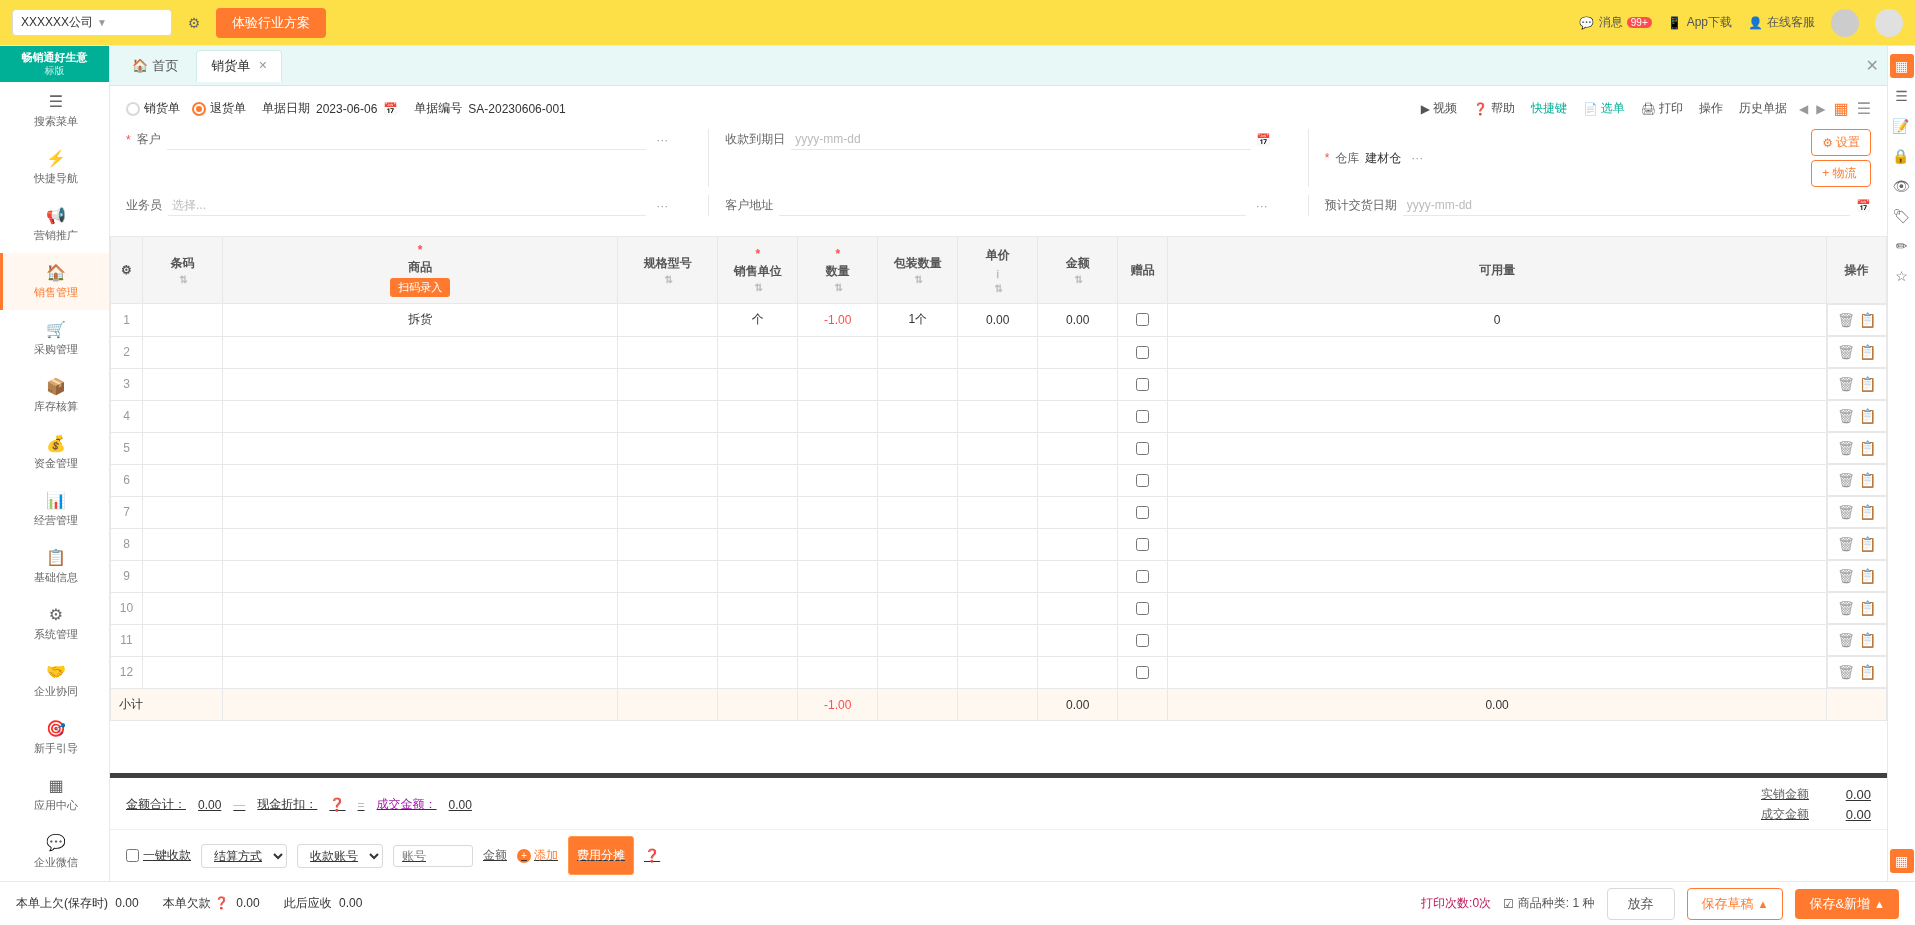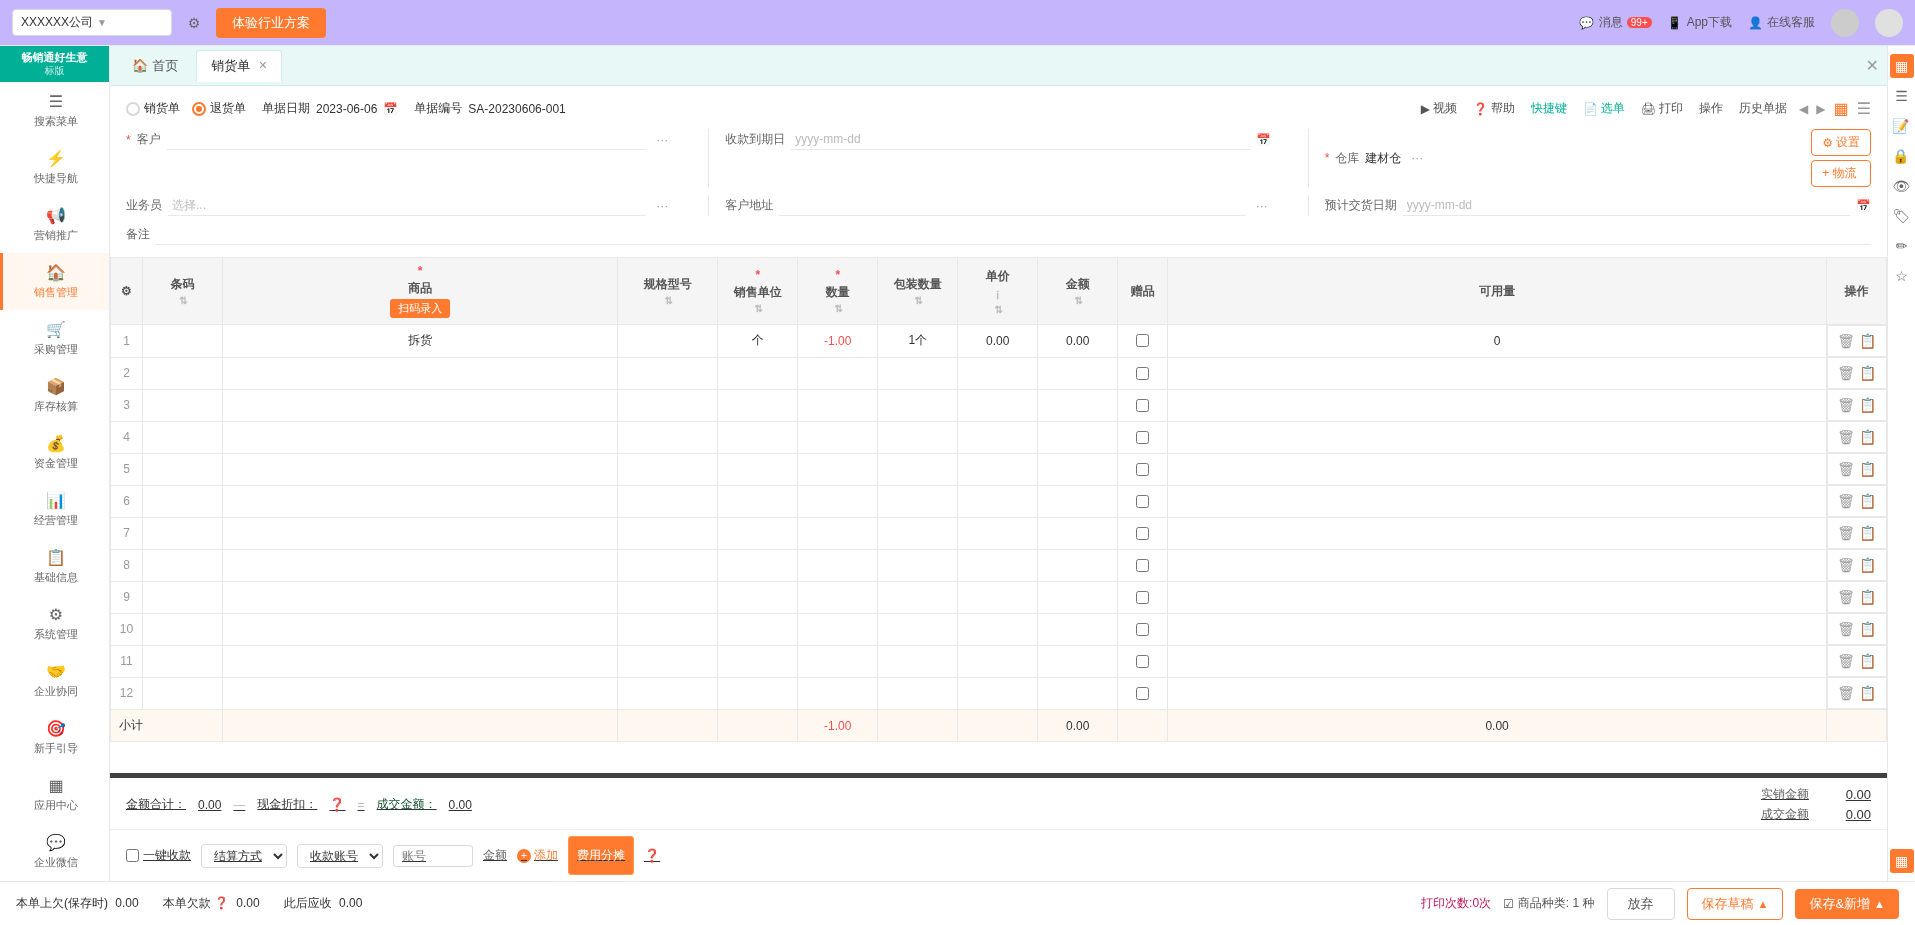--- a/index.html
+++ b/index.html
@@ -1,20 +1,20 @@
 <!DOCTYPE html>
 <html><head>
   <meta charset="utf-8">
   <style>
     * { box-sizing: border-box; margin: 0; padding: 0; }
     body { font-family: 'Microsoft YaHei', Arial, sans-serif; font-size: 12px; background: #f5f5f5; color: #333; overflow: hidden; height: 925px; }
 
     
     .app-container { display: flex; flex-direction: column; height: 925px; }
-    .top-bar { height: 46px; background: #c4b5fd; display: flex; align-items: center; padding: 0 12px; border-bottom: 1px solid #e8e8e8; flex-shrink: 0; }
+    .top-bar { height: 46px; background: #fde047; display: flex; align-items: center; padding: 0 12px; border-bottom: 1px solid #e8e8e8; flex-shrink: 0; }
     .main-area { display: flex; flex: 1; overflow: hidden; }
     .sidebar { width: 110px; background: #fff; border-right: 1px solid #e8e8e8; display: flex; flex-direction: column; flex-shrink: 0; }
     .content-area { flex: 1; display: flex; flex-direction: column; overflow: hidden; }
     .tab-bar { height: 40px; background: #e8f8f6; display: flex; align-items: center; padding: 0 8px; flex-shrink: 0; border-bottom: 1px solid #d0ece9; }
     .main-content { flex: 1; overflow: hidden; background: #f5f5f5; display: flex; flex-direction: column; }
     .form-area { background: #fff; padding: 12px 16px; flex-shrink: 0; }
     .table-area { flex: 1; overflow: hidden; background: #fff; }
     .bottom-area { background: #fff; flex-shrink: 0; border-top: 5px solid #404040; text-decoration: underline; }
     .status-bar { height: 44px; background: #fff; display: flex; align-items: center; padding: 0 16px; border-top: 1px solid #e8e8e8; flex-shrink: 0; }
 
@@ -335,24 +335,20 @@
             </div>
             <div class="separator"></div>
 
             <div style="flex:1; display:flex; align-items:center; gap:6px;">
               <span style="color:#666;font-size:12px;">预计交货日期</span>
               <input class="field-input" placeholder="yyyy-mm-dd" style="flex: 1 1 0%; border-top: none; border-right: none; border-left: none; border-image: initial; border-bottom: 1px solid rgb(232, 232, 232);">
               <span class="calendar-icon">📅</span>
             </div>
           </div>
 
-          <div style="display:flex; align-items:center; gap:6px;">
-            <span style="color:#666;font-size:12px;">备注</span>
-            <input class="field-input" style="flex: 1 1 0%; border-top: none; border-right: none; border-left: none; border-image: initial; border-bottom: 1px solid rgb(232, 232, 232);" placeholder="">
-          </div>
         </div>
 
         <div class="table-area">
           <div class="table-container">
             <table>
               <thead>
                 <tr>
                   <th style="width:32px;">
                     <span>⚙</span>
                   </th>
@@ -707,21 +703,21 @@
 
         <div class="bottom-area">
 
           <div style="padding:8px 16px 6px; display:flex; align-items:center; gap:12px; border-bottom:1px solid #f0f0f0;">
             <span style="font-size:12px;color:#333;">金额合计：</span>
             <span style="font-size:12px;color:#333;">0.00</span>
             <span style="color:#bbb;">—</span>
             <span style="font-size:12px;color:#333;">现金折扣：</span>
             <span class="help-icon">❓</span>
             <span style="color:#bbb;">=</span>
-            <span style="font-size:12px;color:#14532d;">成交金额：</span>
+            <span style="font-size:12px;color:#a21caf;">成交金额：</span>
             <span style="font-size:12px;color:#333;">0.00</span>
             <div style="margin-left:auto; text-align:right;">
               <div style="display:flex;align-items:center;justify-content:flex-end;gap:12px;margin-bottom:3px;">
                 <span style="color:#666;font-size:12px;">实销金额</span>
                 <span style="color:#333;font-size:13px;font-weight:500;min-width:50px;text-align:right;">0.00</span>
               </div>
               <div style="display:flex;align-items:center;justify-content:flex-end;gap:12px;">
                 <span style="color:#666;font-size:12px;">成交金额</span>
                 <span style="color:#333;font-size:13px;font-weight:500;min-width:50px;text-align:right;">0.00</span>
               </div>

